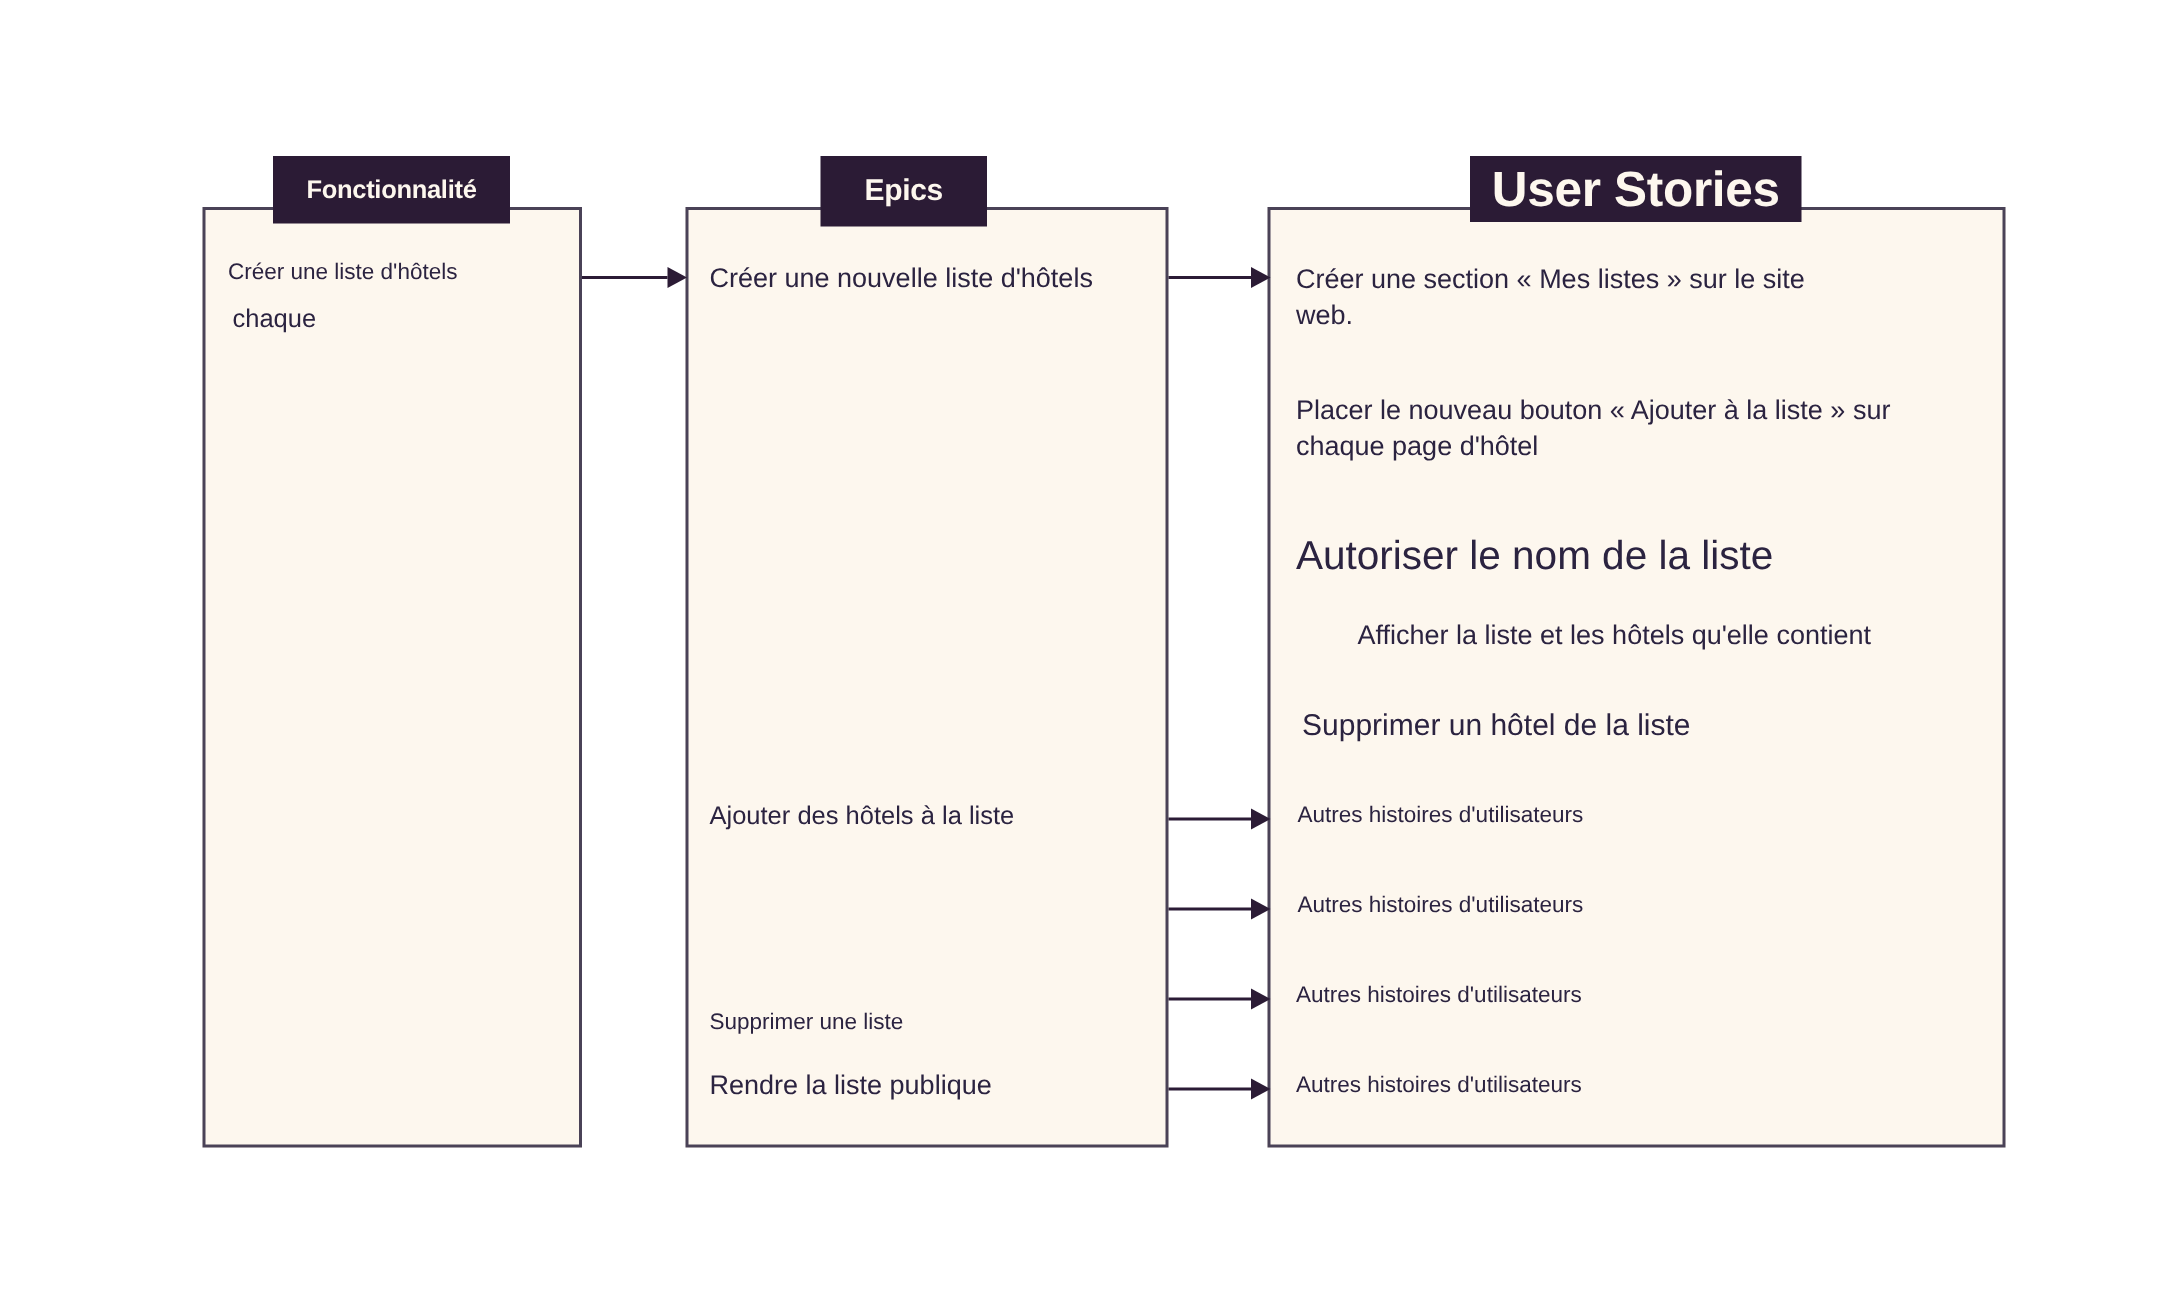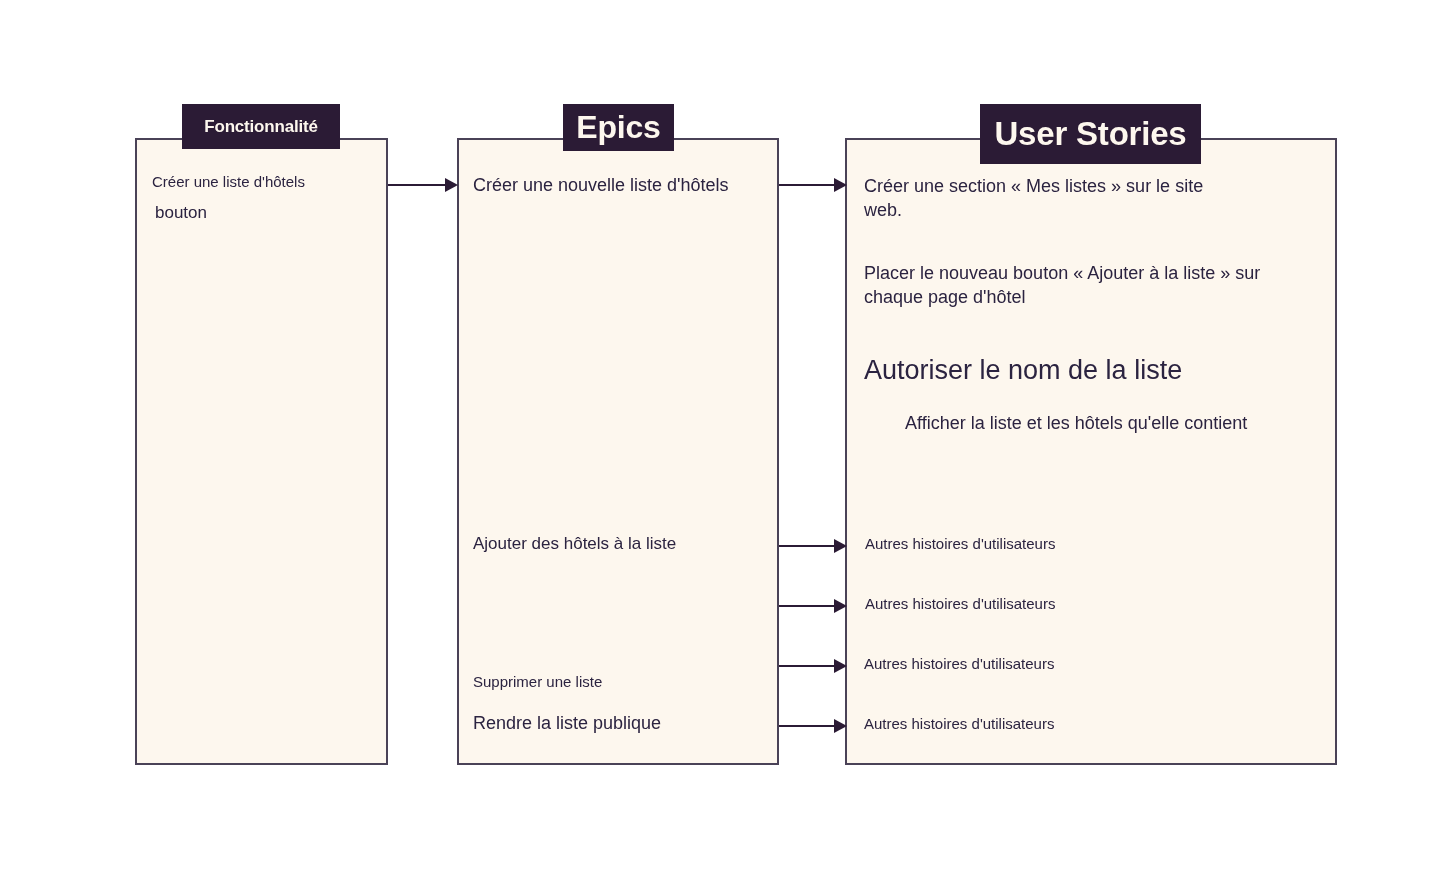--- a/index.html
+++ b/index.html
@@ -47,25 +47,25 @@
     justify-content: center;
     box-sizing: border-box;
     white-space: nowrap;
     letter-spacing: -0.2px;
   }
   #hdr-feature {
     left: 182px; top: 104px; width: 158px; height: 45px;
     font-size: 17px;
   }
   #hdr-epics {
-    left: 563px; top: 104px; width: 111px; height: 47px;
-    font-size: 32px;
+    left: 547px; top: 104px; width: 111px; height: 47px;
+    font-size: 20px;
   }
   #hdr-stories {
-    left: 980px; top: 104px; width: 221px; height: 60px;
+    left: 980px; top: 104px; width: 221px; height: 44px;
     font-size: 33px;
   }
 
   
   .item {
     position: absolute;
     color: #2b2340;
     line-height: 1.35;
     white-space: pre-line;
   }
@@ -95,21 +95,21 @@
 </style>
 </head>
 <body>
 
 <div id="canvas">
 
   <div class="column" id="col-feature"></div>
 
   <div class="item" style="left:152px; top:172px; width:230px; font-size:15px;">Créer une liste d'hôtels</div>
 
-  <div class="item" style="left:155px; top:202px; width:230px; font-size:17px;">bouton</div>
+  <div class="item" style="left:155px; top:202px; width:230px; font-size:17px;">chaque</div>
 
   <div class="column" id="col-epics"></div>
 
   <div class="item" style="left:473px; top:173px; width:300px; font-size:18px;">Créer une nouvelle liste d'hôtels</div>
 
   <div class="item" style="left:473px; top:533px; width:300px; font-size:17px;">Ajouter des hôtels à la liste</div>
 
 
   <div class="item" style="left:473px; top:652px; width:300px; font-size:15px;margin-top:20px;">Supprimer une liste</div>
 
@@ -118,20 +118,21 @@
   <div class="column" id="col-stories"></div>
 
   <div class="item" style="left:864px; top:174px; width:382px; font-size:18px;">Créer une section « Mes listes » sur le site web.</div>
 
   <div class="item" style="left:864px; top:261px; width:412px; font-size:18px;">Placer le nouveau bouton « Ajouter à la liste » sur chaque page d'hôtel</div>
 
   <div class="item" style="left:864px; top:352px; width:420px; font-size:27px;">Autoriser le nom de la liste</div>
 
   <div class="item" style="left:865px; top:411px; width:420px; font-size:18px;margin-left:40px;">Afficher la liste et les hôtels qu'elle contient</div>
 
+  <div class="item" style="left:868px; top:471px; width:420px; font-size:20px;">Supprimer un hôtel de la liste</div>
 
   <div class="item" style="left:865px; top:534px; width:420px; font-size:15px;">Autres histoires d'utilisateurs</div>
 
   <div class="item" style="left:865px; top:594px; width:420px; font-size:15px;">Autres histoires d'utilisateurs</div>
 
   <div class="item" style="left:864px; top:654px; width:420px; font-size:15px;">Autres histoires d'utilisateurs</div>
 
   <div class="item" style="left:864px; top:714px; width:420px; font-size:15px;">Autres histoires d'utilisateurs</div>
 
   <div class="col-header" id="hdr-feature">Fonctionnalité</div>

